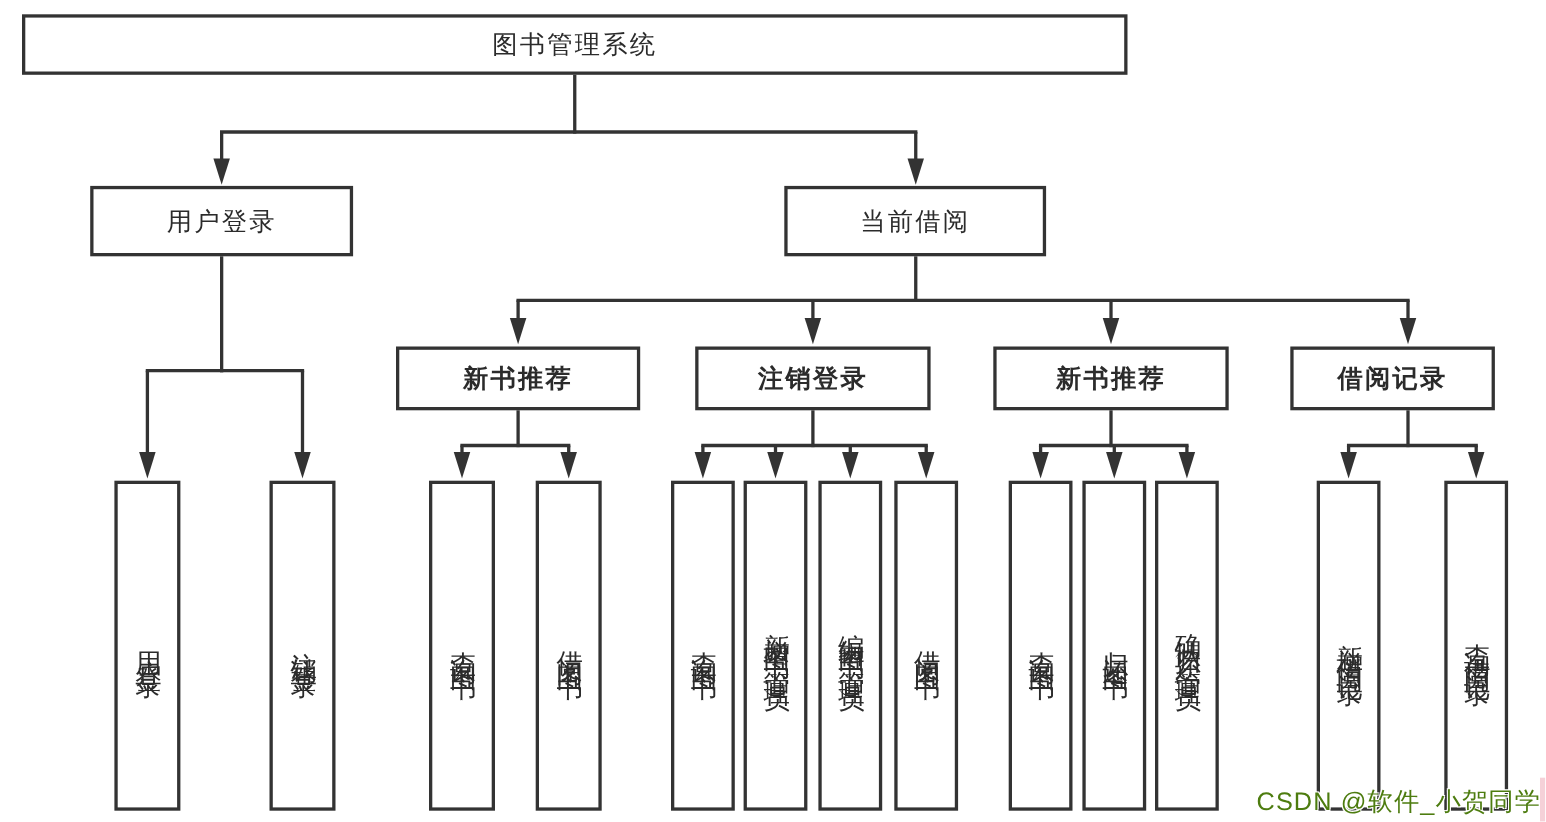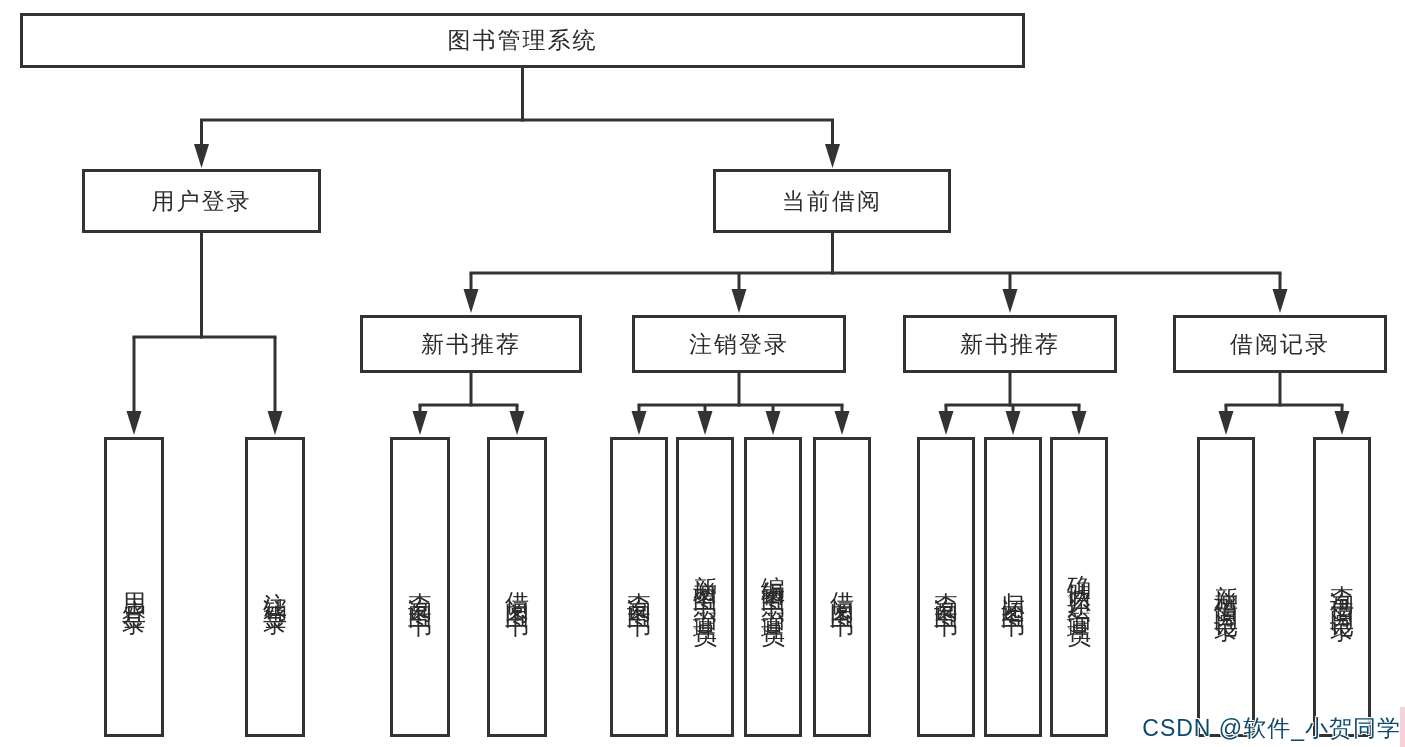--- a/index.html
+++ b/index.html
@@ -32,25 +32,25 @@
     writing-mode: vertical-rl;
     text-orientation: mixed;
     letter-spacing: 7px;
     line-height: 1;
     white-space: nowrap;
   }
   
   .n-root   { left:20px;   top:13px;  width:1005px; height:55px; }
   .n-login  { left:82px;   top:169px; width:239px;  height:64px; }
   .n-mgmt   { left:713px;  top:169px; width:238px;  height:64px; }
-  .n-l3     { top:315px; height:58px; }
+  .n-l3     { top:315px; height:58px;font-weight:bold; }
   .n-newbook{ left:360px;  width:222px; }
   .n-borrow { left:632px;  width:214px; }
   .n-current{ left:903px;  width:214px; }
-  .n-records{ left:1173px; width:214px; }
+  .n-records{ left:1173px; width:186px; }
   
   .leaf { top:437px; height:300px; }
   .l-a1 { left:104px;  width:60px; }
   .l-a2 { left:245px;  width:60px; }
   .l-b1 { left:390px;  width:60px; }
   .l-b2 { left:487px;  width:60px; }
   .l-c1 { left:610px;  width:58px; }
   .l-c2 { left:676px;  width:58px; }
   .l-c3 { left:744px;  width:58px; }
   .l-c4 { left:813px;  width:58px; }
@@ -58,21 +58,21 @@
   .l-d2 { left:984px;  width:58px; }
   .l-d3 { left:1050px; width:58px; }
   .l-e1 { left:1197px; width:58px; }
   .l-e2 { left:1313px; width:58px; }
 
   .watermark {
     position:absolute;
     right:4px;
     bottom:3px;
     font-size:23px;
-    color:#0c4a6e;
+    color:#4d7c0f;
     letter-spacing:1px;
     z-index:10;
     text-shadow: 1px 1px 0 #ffffff, -1px -1px 0 #ffffff, 1px -1px 0 #ffffff, -1px 1px 0 #ffffff;
     white-space:nowrap;
   }
   .edge-tint {
     position:absolute;
     right:0; bottom:0;
     width:5px; height:40px;
     background:#f3c6ce;

